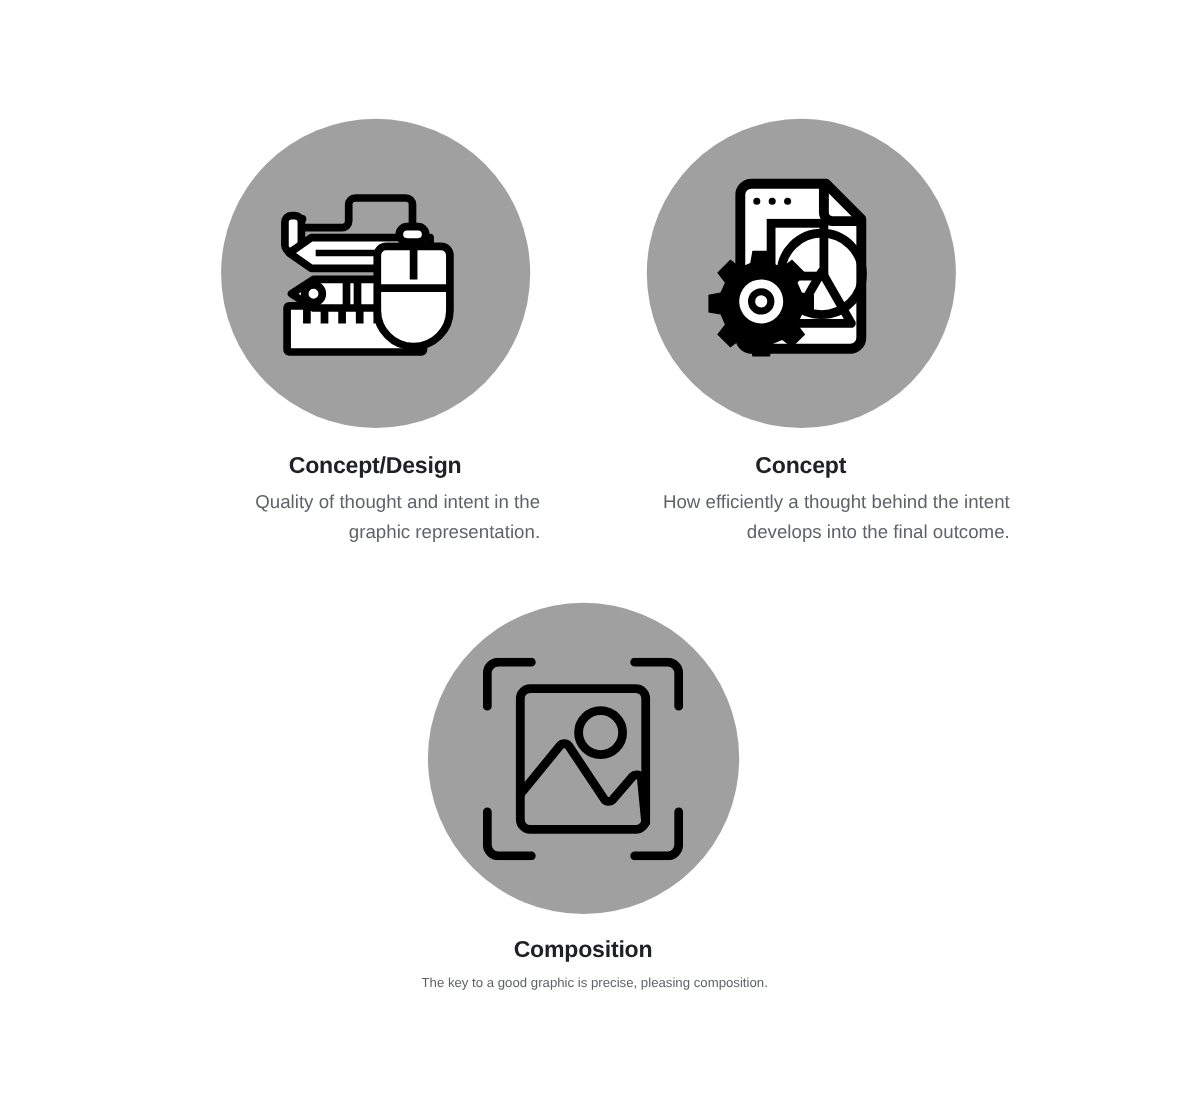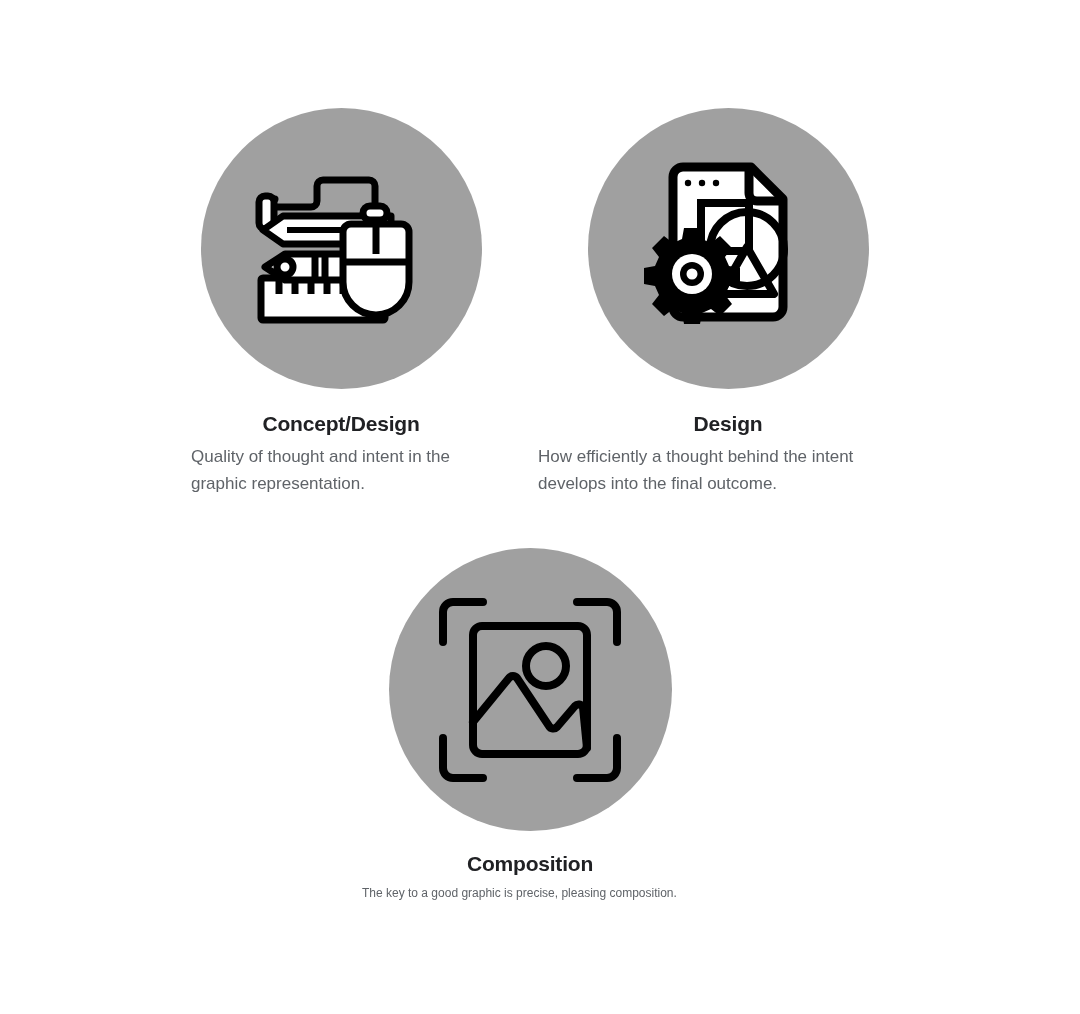--- a/index.html
+++ b/index.html
@@ -58,21 +58,21 @@
     text-align: center;
     line-height: 1.25;
     letter-spacing: -0.2px;
   }
 
   .card-desc {
     margin-top: 7px;
     font-size: 17px;
     font-weight: normal;
     color: #5f6368;
-    text-align: left;
+    text-align: right;
     line-height: 1.55;
     width: 300px;
   }
   .card-process .card-desc { width: 380px; }
   .card-composition .card-desc { width: 336px; font-size: 12px; }
   .card-composition .card-title { margin-top: 20px; }
 </style>
 </head>
 <body>
 
@@ -128,21 +128,21 @@
 
           <path d="M104 88 L131 135 H77 Z" stroke="#000" stroke-width="8" fill="none" stroke-linejoin="round"></path>
 
           <path d="M41 69 h16 l2 11 9 4 9 -7 12 12 -7 9 4 9 11 2 v16 l-11 2 -4 9 7 9 -12 12 -9 -7 -9 4 -2 11 H41 l-2 -11 -9 -4 -9 7 -12 -12 7 -9 -4 -9 -11 -2 v-16 l11 -2 4 -9 -7 -9 12 -12 9 7 9 -4 Z" fill="#000"></path>
           <circle cx="49" cy="115" r="20" fill="#fff"></circle>
           <circle cx="49" cy="115" r="12" fill="#000"></circle>
           <circle cx="49" cy="115" r="5.5" fill="#fff"></circle>
         </svg>
       </span>
     </div>
-    <div class="card-title">Design</div>
+    <div class="card-title">Concept</div>
     <div class="card-desc">How efficiently a thought behind the intent develops into the final outcome.</div>
   </div>
 
   <div class="feature-card card-composition">
     <div class="icon-circle">
       <span>
         <svg width="182" height="184" viewBox="0 0 182 184" fill="none" xmlns="http://www.w3.org/2000/svg">
 
           <path d="M44 4 H14 a10 10 0 0 0 -10 10 V44" stroke="#000" stroke-width="8" fill="none" stroke-linecap="round" stroke-linejoin="round"></path>
           <path d="M138 4 H168 a10 10 0 0 1 10 10 V44" stroke="#000" stroke-width="8" fill="none" stroke-linecap="round" stroke-linejoin="round"></path>

